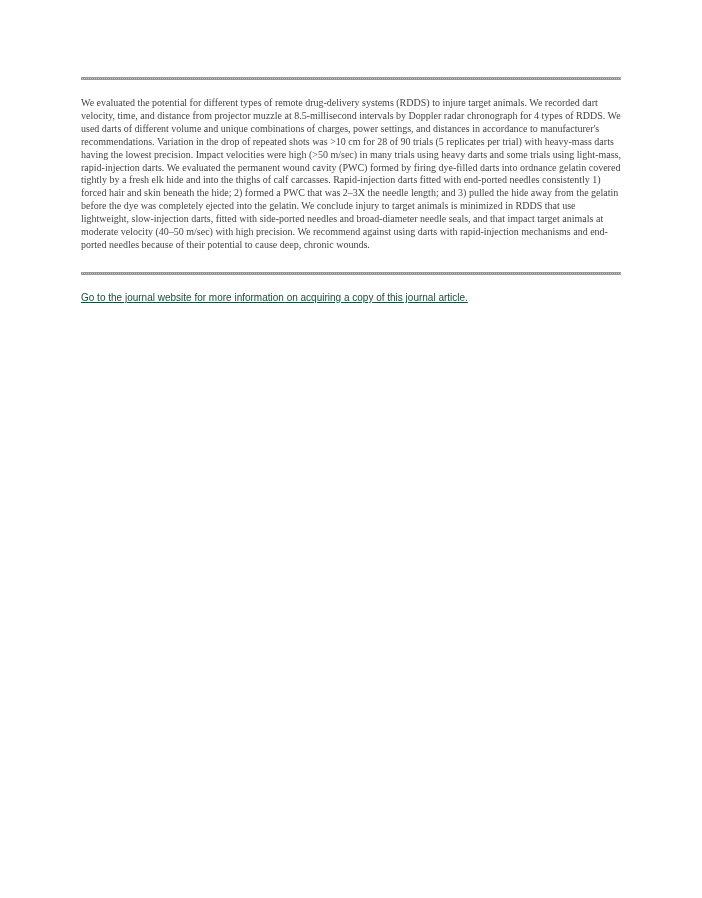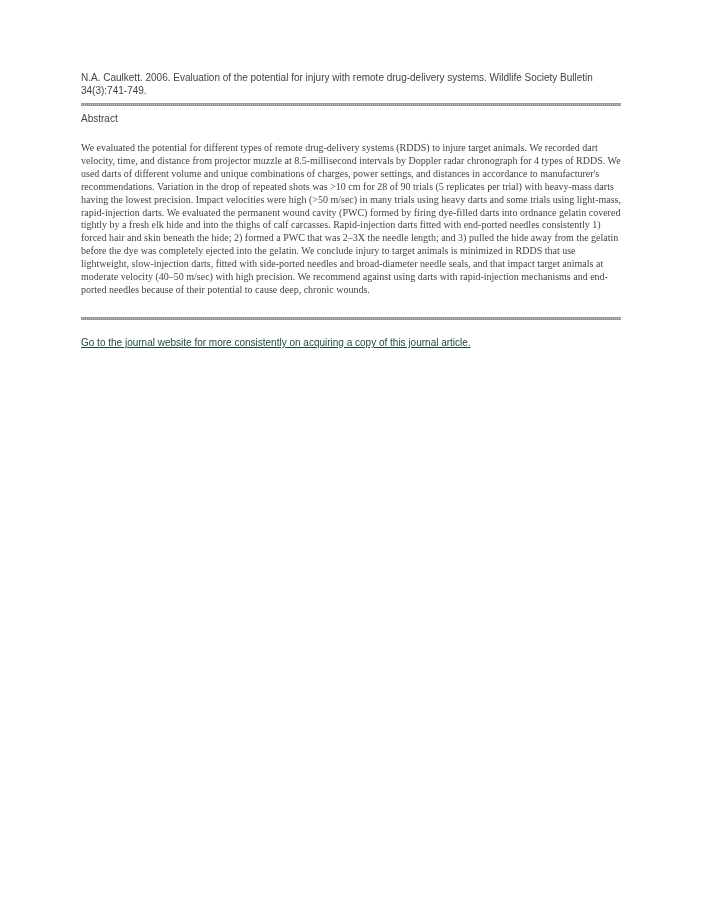--- a/index.html
+++ b/index.html
@@ -56,26 +56,24 @@
       color: #1f4a3a;
       text-decoration: underline;
       cursor: pointer;
     }
   </style>
 </head>
 <body>
 
 <div class="page">
   <div class="citation">
-    <div>N.A. Caulkett. 2006. Evaluation of the potential for injury with remote drug-delivery systems. Wildlife Society Bulletin 34(3):741-749.</div>
   </div>
 
   <div class="rule"></div>
 
-  <div class="abstract-heading">Abstract</div>
 
   <div class="abstract-body">We evaluated the potential for different types of remote drug-delivery systems (RDDS) to injure target animals. We recorded dart velocity, time, and distance from projector muzzle at 8.5-millisecond intervals by Doppler radar chronograph for 4 types of RDDS. We used darts of different volume and unique combinations of charges, power settings, and distances in accordance to manufacturer's recommendations. Variation in the drop of repeated shots was &gt;10 cm for 28 of 90 trials (5 replicates per trial) with heavy-mass darts having the lowest precision. Impact velocities were high (&gt;50 m/sec) in many trials using heavy darts and some trials using light-mass, rapid-injection darts. We evaluated the permanent wound cavity (PWC) formed by firing dye-filled darts into ordnance gelatin covered tightly by a fresh elk hide and into the thighs of calf carcasses. Rapid-injection darts fitted with end-ported needles consistently 1) forced hair and skin beneath the hide; 2) formed a PWC that was 2–3X the needle length; and 3) pulled the hide away from the gelatin before the dye was completely ejected into the gelatin. We conclude injury to target animals is minimized in RDDS that use lightweight, slow-injection darts, fitted with side-ported needles and broad-diameter needle seals, and that impact target animals at moderate velocity (40–50 m/sec) with high precision. We recommend against using darts with rapid-injection mechanisms and end-ported needles because of their potential to cause deep, chronic wounds.</div>
 
   <div class="rule rule2"></div>
 
 
-  <a class="journal-link">Go to the journal website for more consistently on acquiring a copy of this journal article.</a>
+  <a class="journal-link">Go to the journal website for more information on acquiring a copy of this journal article.</a>
 </div>
 
 </body></html>

